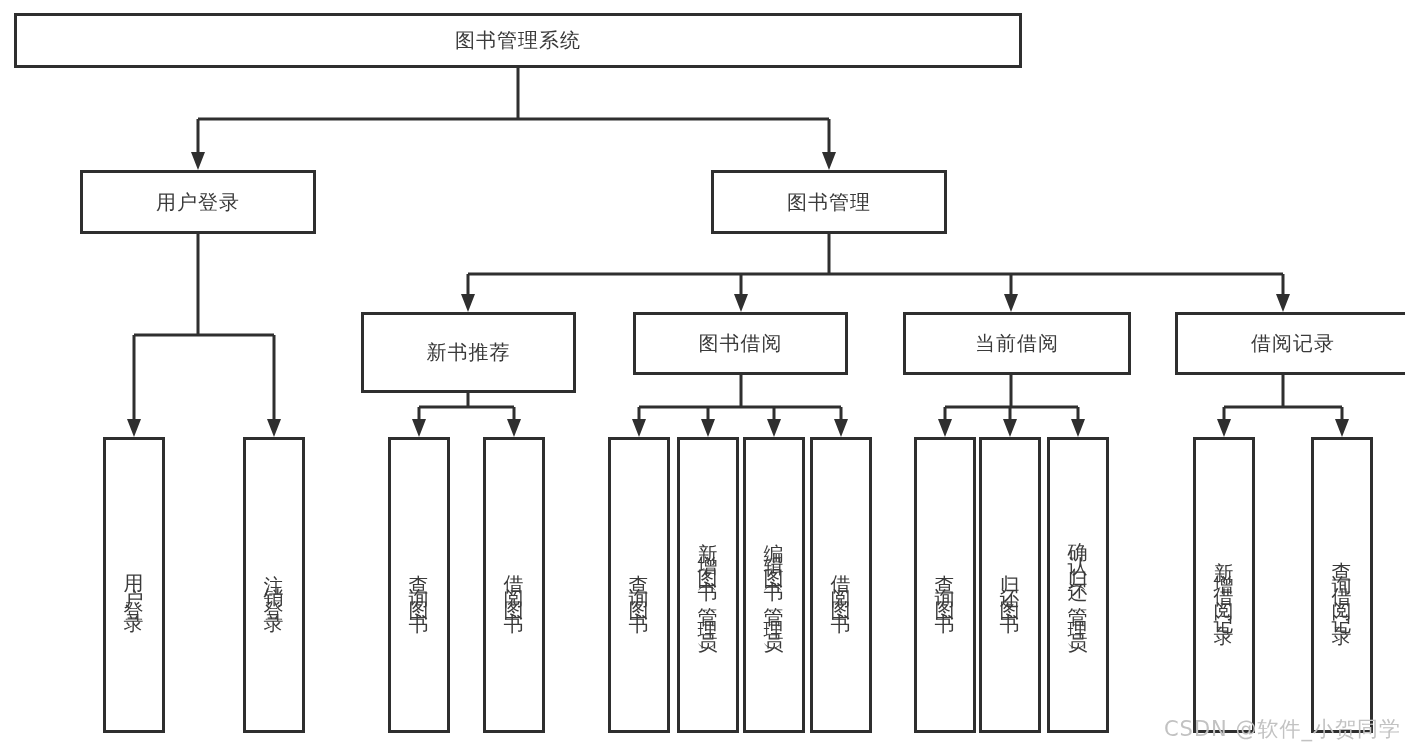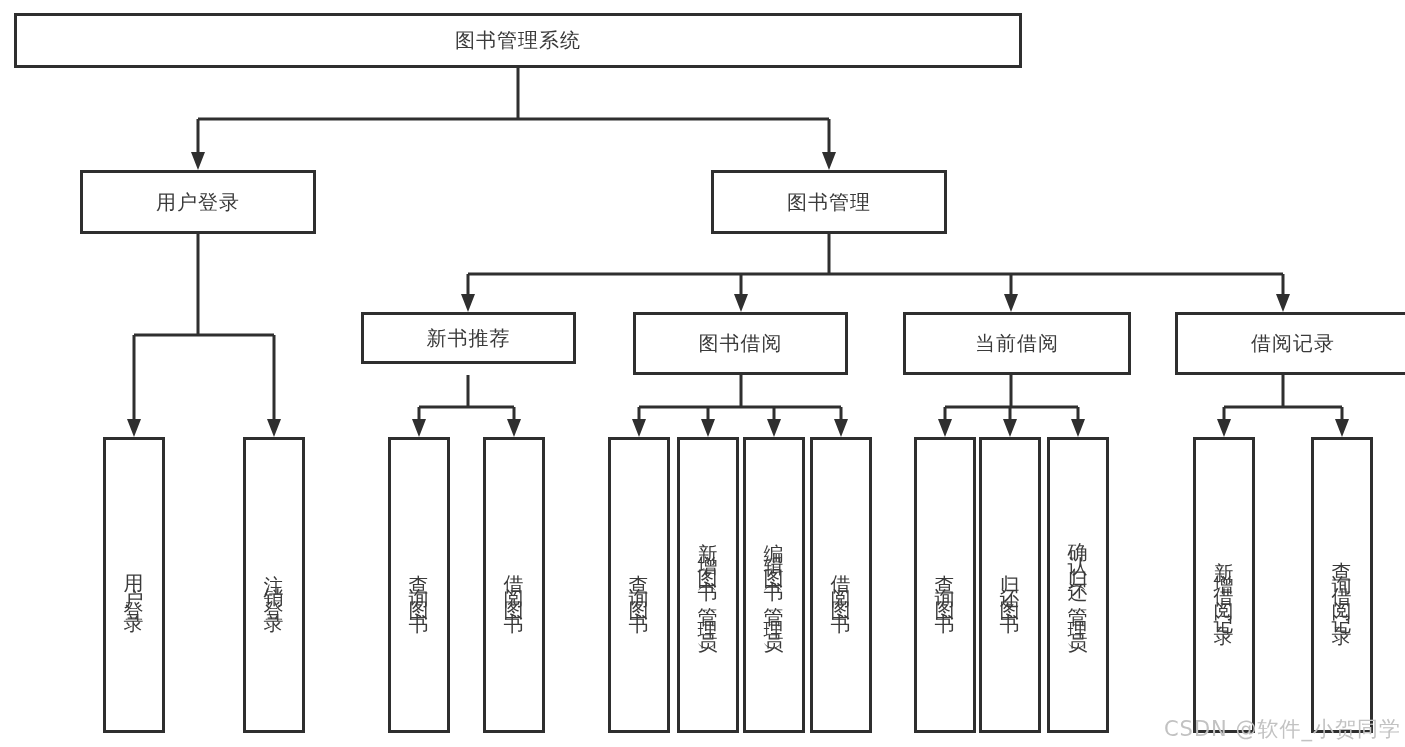--- a/index.html
+++ b/index.html
@@ -79,21 +79,21 @@
     <span class="hlabel">图书管理系统</span>
   </div>
 
   <div class="node" style="left:80px;top:170px;width:236px;height:64px">
     <span class="hlabel">用户登录</span>
   </div>
   <div class="node" style="left:711px;top:170px;width:236px;height:64px">
     <span class="hlabel">图书管理</span>
   </div>
 
-  <div class="node" style="left:361px;top:312px;width:215px;height:52px">
+  <div class="node" style="left:361px;top:312px;width:215px;height:81px">
     <span class="hlabel">新书推荐</span>
   </div>
   <div class="node" style="left:633px;top:312px;width:215px;height:63px">
     <span class="hlabel">图书借阅</span>
   </div>
   <div class="node" style="left:903px;top:312px;width:228px;height:63px">
     <span class="hlabel">当前借阅</span>
   </div>
   <div class="node" style="left:1175px;top:312px;width:236px;height:63px">
     <span class="hlabel">借阅记录</span>

